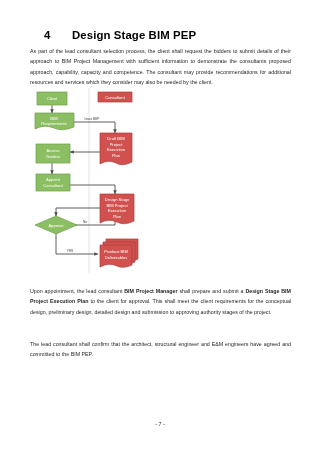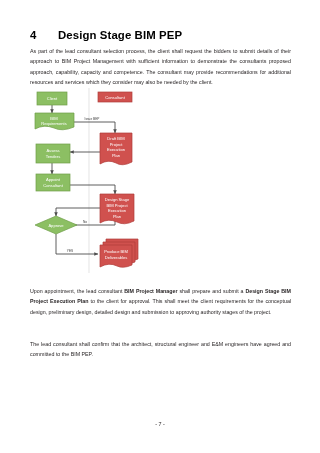--- a/index.html
+++ b/index.html
@@ -18,21 +18,21 @@
 
   .page {
     position: absolute;
     inset: 0;
     background: #ffffff;
   }
 
   
   .heading {
     position: absolute;
-    left: 30px;
+    left: 44px;
     top: 29px;
     font-size: 11.4px;
     font-weight: bold;
     letter-spacing: 0.1px;
     white-space: nowrap;
     color: #000;
   }
   .heading .num {
     display: inline-block;
     width: 28px;

